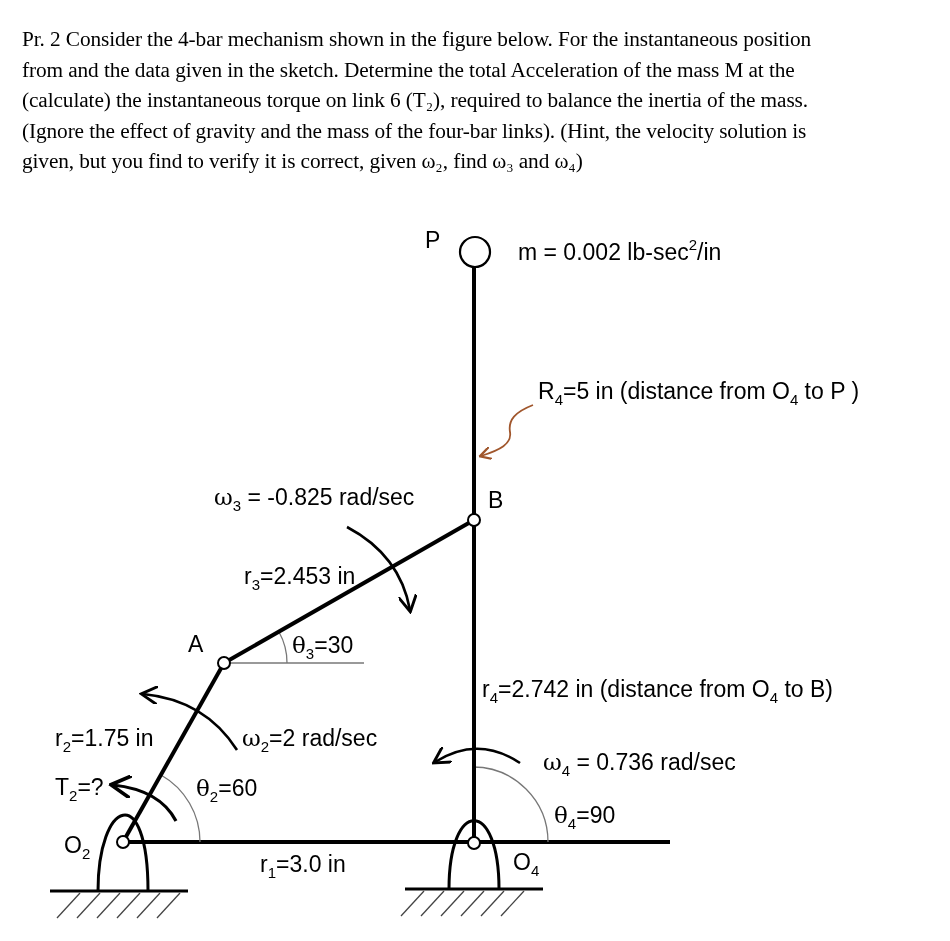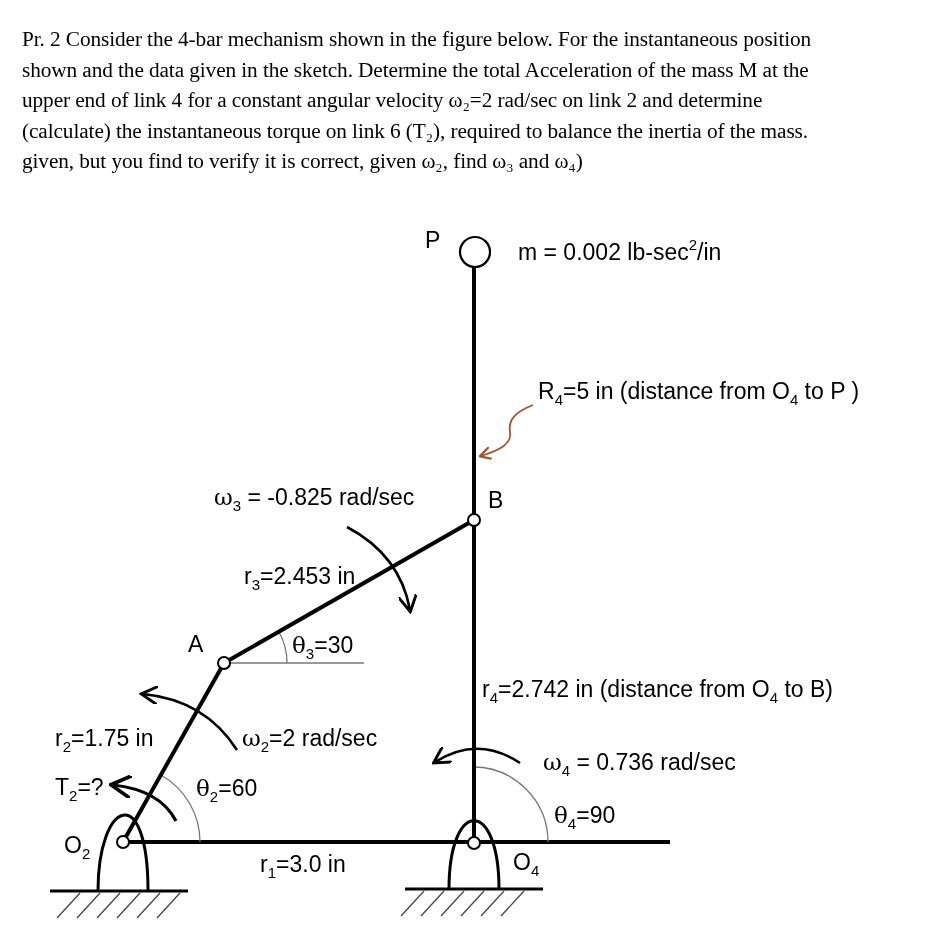--- a/index.html
+++ b/index.html
@@ -14,23 +14,23 @@
     svg text { font-family: "Liberation Sans", sans-serif; fill: #000; }
     .lbl { font-size: 23px; }
     .sub { font-size: 15px; }
     .sym { font-family: "DejaVu Serif", serif; }
   </style>
 </head>
 <body>
 
 <div class="problem">
   <p>Pr. 2 Consider the 4-bar mechanism shown in the figure below. For the instantaneous position</p>
-  <p>shown and the data given in the sketch. Determine the total Acceleration of the mass M at the</p>
-  <p>upper end of link 4 for a constant angular velocity ω₂=2 rad/sec on link 2 and determine</p>
+  <p>from and the data given in the sketch. Determine the total Acceleration of the mass M at the</p>
   <p>(calculate) the instantaneous torque on link 6 (T₂), required to balance the inertia of the mass.</p>
+  <p>(Ignore the effect of gravity and the mass of the four-bar links). (Hint, the velocity solution is</p>
   <p>given, but you find to verify it is correct, given ω₂, find ω₃ and ω₄)</p>
 </div>
 
 <svg class="fig" width="950" height="941" viewBox="0 0 950 941">
   <defs>
     <marker id="ah" viewBox="0 0 10 10" refX="8" refY="5" markerWidth="7" markerHeight="7" orient="auto-start-reverse">
       <path d="M0,0 L9,5 L0,10" fill="none" stroke="#000" stroke-width="1.6"></path>
     </marker>
     <marker id="ahb" viewBox="0 0 10 10" refX="8" refY="5" markerWidth="7" markerHeight="7" orient="auto-start-reverse">
       <path d="M0,0 L9,5 L0,10" fill="none" stroke="#a0562c" stroke-width="1.8"></path>

